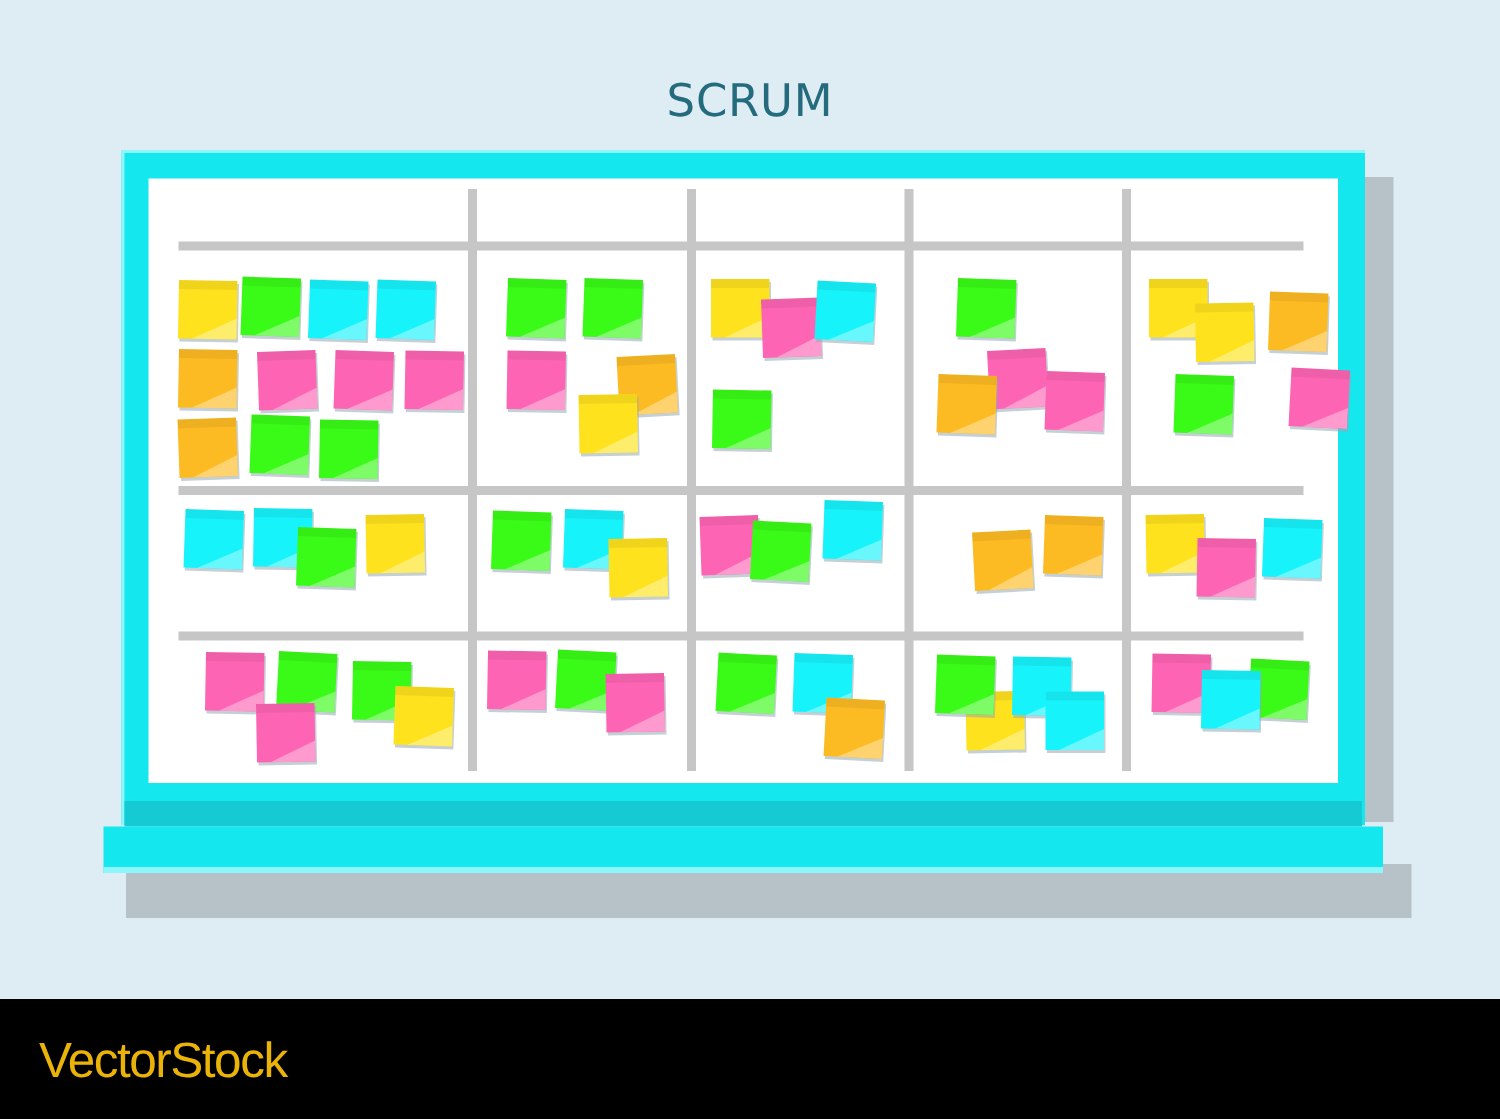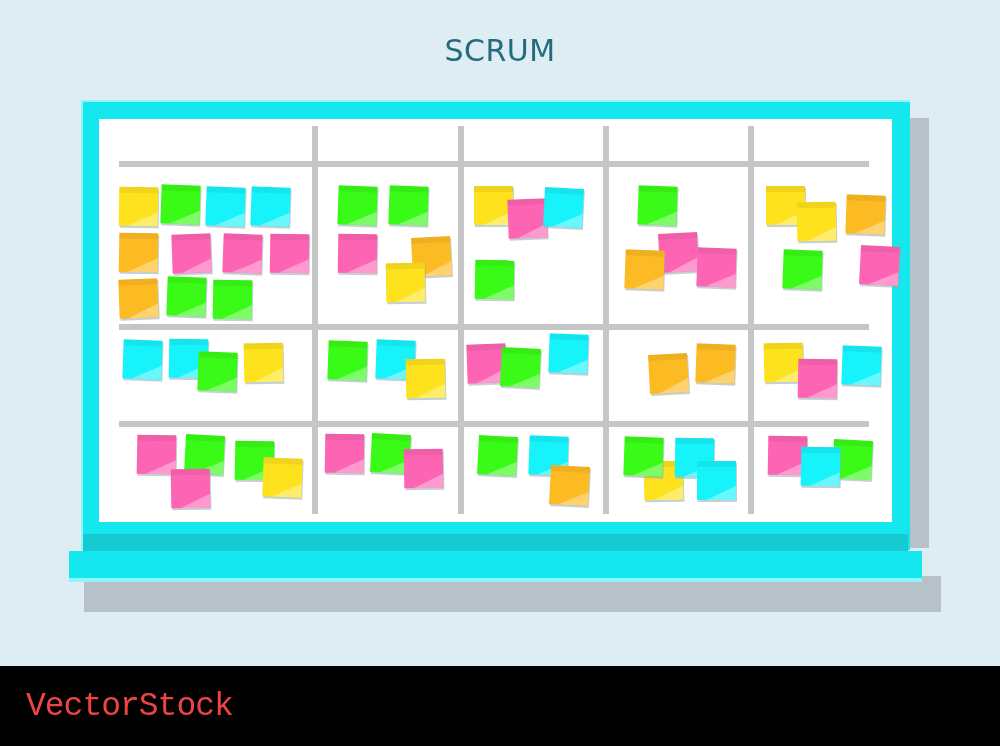--- a/index.html
+++ b/index.html
@@ -1,30 +1,30 @@
 <!DOCTYPE html>
 <html><head>
 <meta charset="utf-8">
 <style>
   html, body { margin: 0; padding: 0; }
   body { width: 1000px; height: 746px; position: relative; overflow: hidden; background: #deedf3; font-family: "DejaVu Sans", sans-serif; }
-  .title { position: absolute; left: 0; width: 1000px; top: 33px; text-align: center; color: #236b7d; font-size: 30px; letter-spacing: 0.5px; font-family: "DejaVu Sans", sans-serif; }
+  .title { position: absolute; left: 0; width: 1000px; top: 50px; text-align: center; color: #236b7d; font-size: 30px; letter-spacing: 0.5px; font-family: "DejaVu Sans", sans-serif; }
   .shadow-board { position: absolute; left: 100px; top: 118px; width: 829px; height: 430px; background: #b6c2c8; }
   .shadow-ledge { position: absolute; left: 84px; top: 576px; width: 857px; height: 36px; background: #b6c2c8; }
   .frame { position: absolute; left: 81px; top: 100px; width: 829px; height: 450px; background: #15e7ef; border-top: 2px solid #8cf6fa; border-left: 2px solid #8cf6fa; box-sizing: border-box; }
   .frame-band { position: absolute; left: 83px; top: 534px; width: 825px; height: 17px; background: #15cad3; }
   .ledge { position: absolute; left: 69px; top: 551px; width: 853px; height: 31px; background: #15e7ef; border-bottom: 4px solid #8cf6fa; box-sizing: border-box; }
   .board { position: absolute; left: 99px; top: 119px; width: 793px; height: 403px; background: #ffffff; }
   .hline { position: absolute; height: 6px; background: #c6c6c6; }
   .vline { position: absolute; width: 6px; background: #c6c6c6; }
   .note { position: absolute; width: 39px; height: 39px; box-shadow: 1px 2px 0 rgba(150,170,180,0.55); overflow: hidden; }
   .note::before { content: ""; position: absolute; left: 0; top: 0; right: 0; height: 6px; background: rgba(0,0,0,0.06); }
   .note::after { content: ""; position: absolute; right: 0; bottom: 0; width: 0; height: 0; border-left: 30px solid transparent; border-bottom: 14px solid rgba(255,255,255,0.35); }
   .footer { position: absolute; left: 0; top: 666px; width: 1000px; height: 80px; background: #000; }
-  .footer-brand { position: absolute; left: 26px; top: 22px; color: #ef4444; font-family: Liberation Mono, monospace; font-size: 33px; letter-spacing: -1px; }
+  .footer-brand { position: absolute; left: 26px; top: 22px; color: #eab308; font-family: Liberation Sans, sans-serif; font-size: 33px; letter-spacing: -1px; }
   .footer-id { position: absolute; right: 30px; top: 30px; color: #fff; font-family: "Liberation Sans", sans-serif; font-size: 21px; letter-spacing: -0.5px; }
 </style>
 </head>
 <body>
 
 <div class="title">SCRUM</div>
 
 <div class="shadow-board"></div>
 <div class="shadow-ledge"></div>
 <div class="frame"></div>

